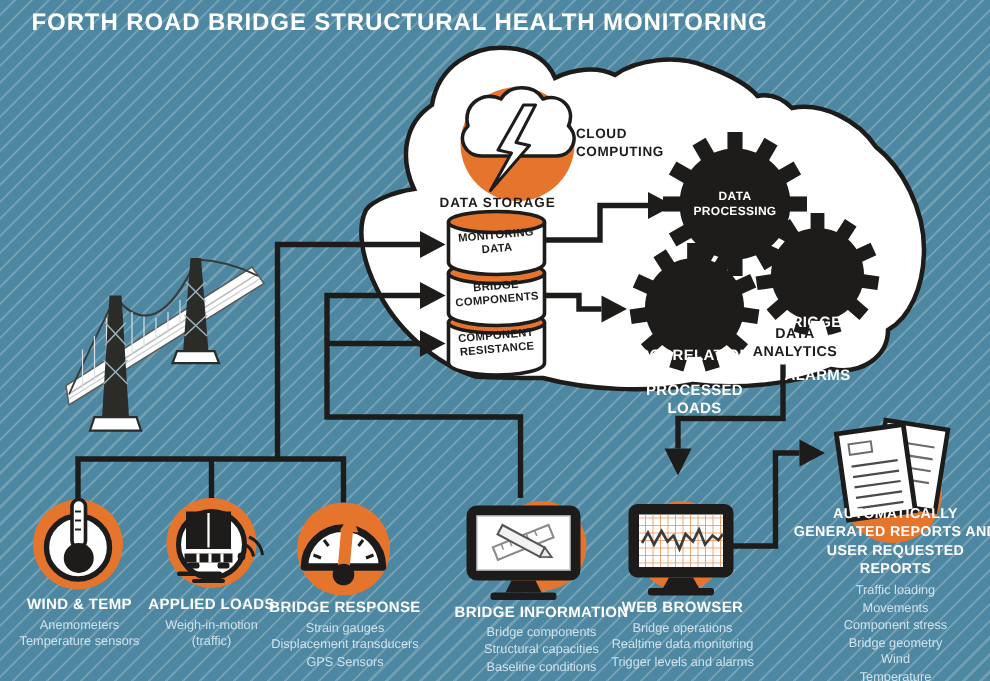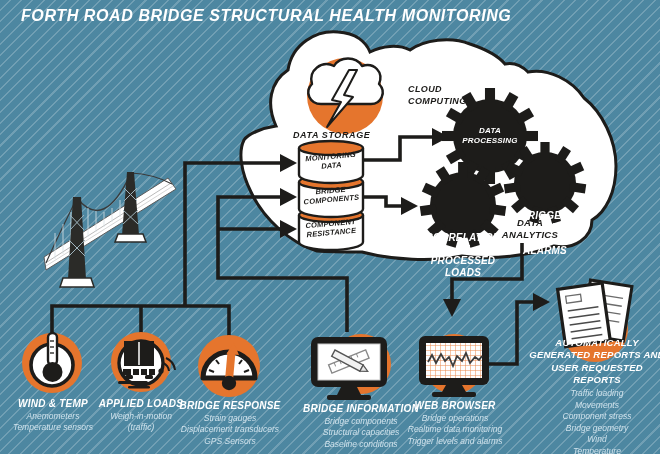--- a/index.html
+++ b/index.html
@@ -1,31 +1,30 @@
 <!DOCTYPE html>
 <html><head>
 <meta charset="utf-8">
 <style>
   html,body{margin:0;padding:0;background:#333;}
   .stage{
     position:relative;width:660px;height:454px;overflow:hidden;
     background-color:#4d87a1;
     background-image:repeating-linear-gradient(135deg,rgba(255,255,255,0) 0 6.5px,rgba(255,255,255,.20) 6.5px 8px);
     font-family:"Liberation Sans",sans-serif;
-    font-style:italic;
   }
   .stage svg{position:absolute;left:0;top:0;}
   .lbl{position:absolute;}
   .pre{white-space:pre-line;}
   .title{
     position:absolute;left:21px;top:7px;color:#fff;font-size:16px;font-weight:bold;
     letter-spacing:.6px;
   }
   .ink{color:#1d1c1a;font-weight:bold;}
-  .cloud-comp-lbl{font-size:9px;line-height:1.3;letter-spacing:.4px;margin-left:24px;}
+  .cloud-comp-lbl{font-size:9px;line-height:1.3;letter-spacing:.4px;}
   .storage-lbl{font-size:9px;letter-spacing:.6px;}
   .cyl-lbl{font-size:7.5px;font-weight:bold;color:#1d1c1a;text-align:center;line-height:1.2;transform:rotate(-5deg);letter-spacing:.2px;}
   .gear-lbl{color:#fff;font-weight:bold;text-align:center;letter-spacing:.2px;}
   .g1{font-size:8px;line-height:1.25;}
   .g2,.g3{font-size:10px;line-height:1.15;margin-top:44px;}
   .analytics-lbl{font-size:9.5px;line-height:1.25;text-align:center;letter-spacing:.3px;}
   .cap{position:absolute;text-align:center;}
   .cap-title{color:#fff;font-weight:bold;font-size:10px;letter-spacing:.25px;margin-bottom:2px;}
   .cap-title.small{font-size:9.5px;line-height:1.3;}
   .cap-lines{color:#cfe2ec;font-size:8.5px;line-height:1.35;}

